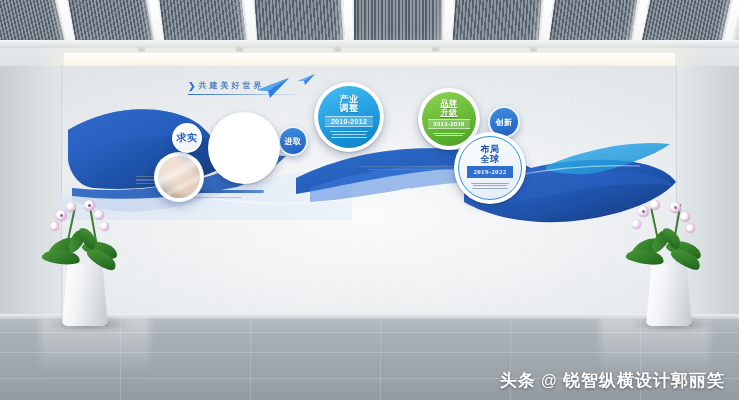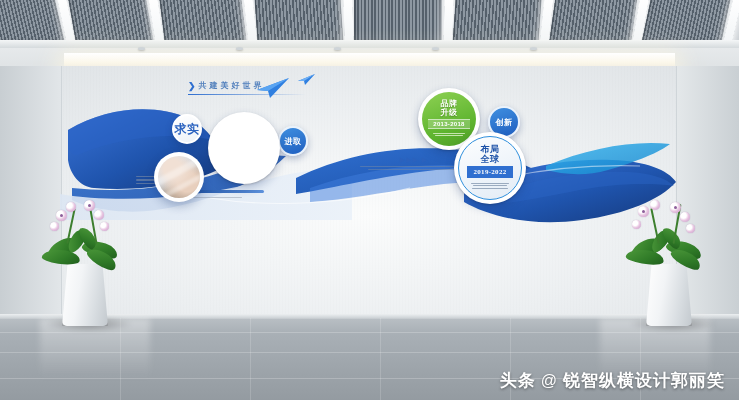--- a/index.html
+++ b/index.html
@@ -353,44 +353,59 @@
       </div>
     </div>
 
     <div class="photo-node" style="left:94px; top:82px; width:50px; height:50px;">
       <div class="photo-inner">
         <div class="photo-streak" style="left:-6px; top:10px; width:60px; height:7px;"></div>
         <div class="photo-streak" style="left:-4px; top:28px; width:56px; height:5px;"></div>
       </div>
     </div>
 
-    <div class="pill pill-white" style="left:112px; top:44px; width:30px; height:30px; font-size:12px;">
+    <div class="pill pill-white" style="left:112px; top:53px; width:30px; height:30px; font-size:10px;">
       <span>求实</span>
     </div>
 
     <div class="pill" style="left:218px; top:56px; width:30px; height:30px; font-size:8px;
                 background:linear-gradient(160deg,#3f8fe0,#1f5fc0); border:2px solid #eaf2fb;">
       <span>进取</span>
     </div>
 
     <div class="pill" style="left:428px; top:36px; width:32px; height:32px; font-size:8px;
                 background:linear-gradient(160deg,#3f8fe0,#1f5fc0); border:2px solid #eaf2fb;">
       <span>创新</span>
     </div>
 
     <div class="node" style="left:148px; top:42px; width:72px; height:72px;">
       <div class="node-ring"></div>
     </div>
 
 
+    <div class="node" style="left:254px; top:12px; width:70px; height:70px;">
+      <div class="node-ring"></div>
+      <div class="node-face" style="inset:4px; background:linear-gradient(160deg,#47bdf2,#1792d8 70%,#117ec0);">
+        <div class="node-title" style="font-size:9px;">
+          <div>产业</div>
+          <div>调整</div>
+        </div>
+        <div class="node-date" style="font-size:7px; padding:1px 6px; margin-top:2px;">2010-2012</div>
+        <div class="node-desc" style="margin-top:3px; width:80%;">
+          <div class="desc-line" style="width:100%; background:#e1f2fd;"></div>
+          <div class="desc-line" style="width:88%;  background:#e1f2fd;"></div>
+          <div class="desc-line" style="width:94%;  background:#e1f2fd;"></div>
+        </div>
+      </div>
+    </div>
 
     <div class="node" style="left:358px; top:18px; width:62px; height:62px;">
       <div class="node-ring"></div>
       <div class="node-face" style="inset:4px; background:linear-gradient(160deg,#8ed153,#5eb42f 65%,#4d9c25);">
-        <div class="node-title" style="font-size:8px;">
+        <div class="node-title" style="font-size:8px;text-decoration:underline;">
           <div>品牌</div>
           <div>升级</div>
         </div>
         <div class="node-date" style="font-size:6px; padding:1px 5px; margin-top:2px;">2013-2018</div>
         <div class="node-desc" style="margin-top:2px; width:80%;">
           <div class="desc-line" style="width:100%; background:#e7f6d8;"></div>
           <div class="desc-line" style="width:88%;  background:#e7f6d8;"></div>
         </div>
       </div>
     </div>

